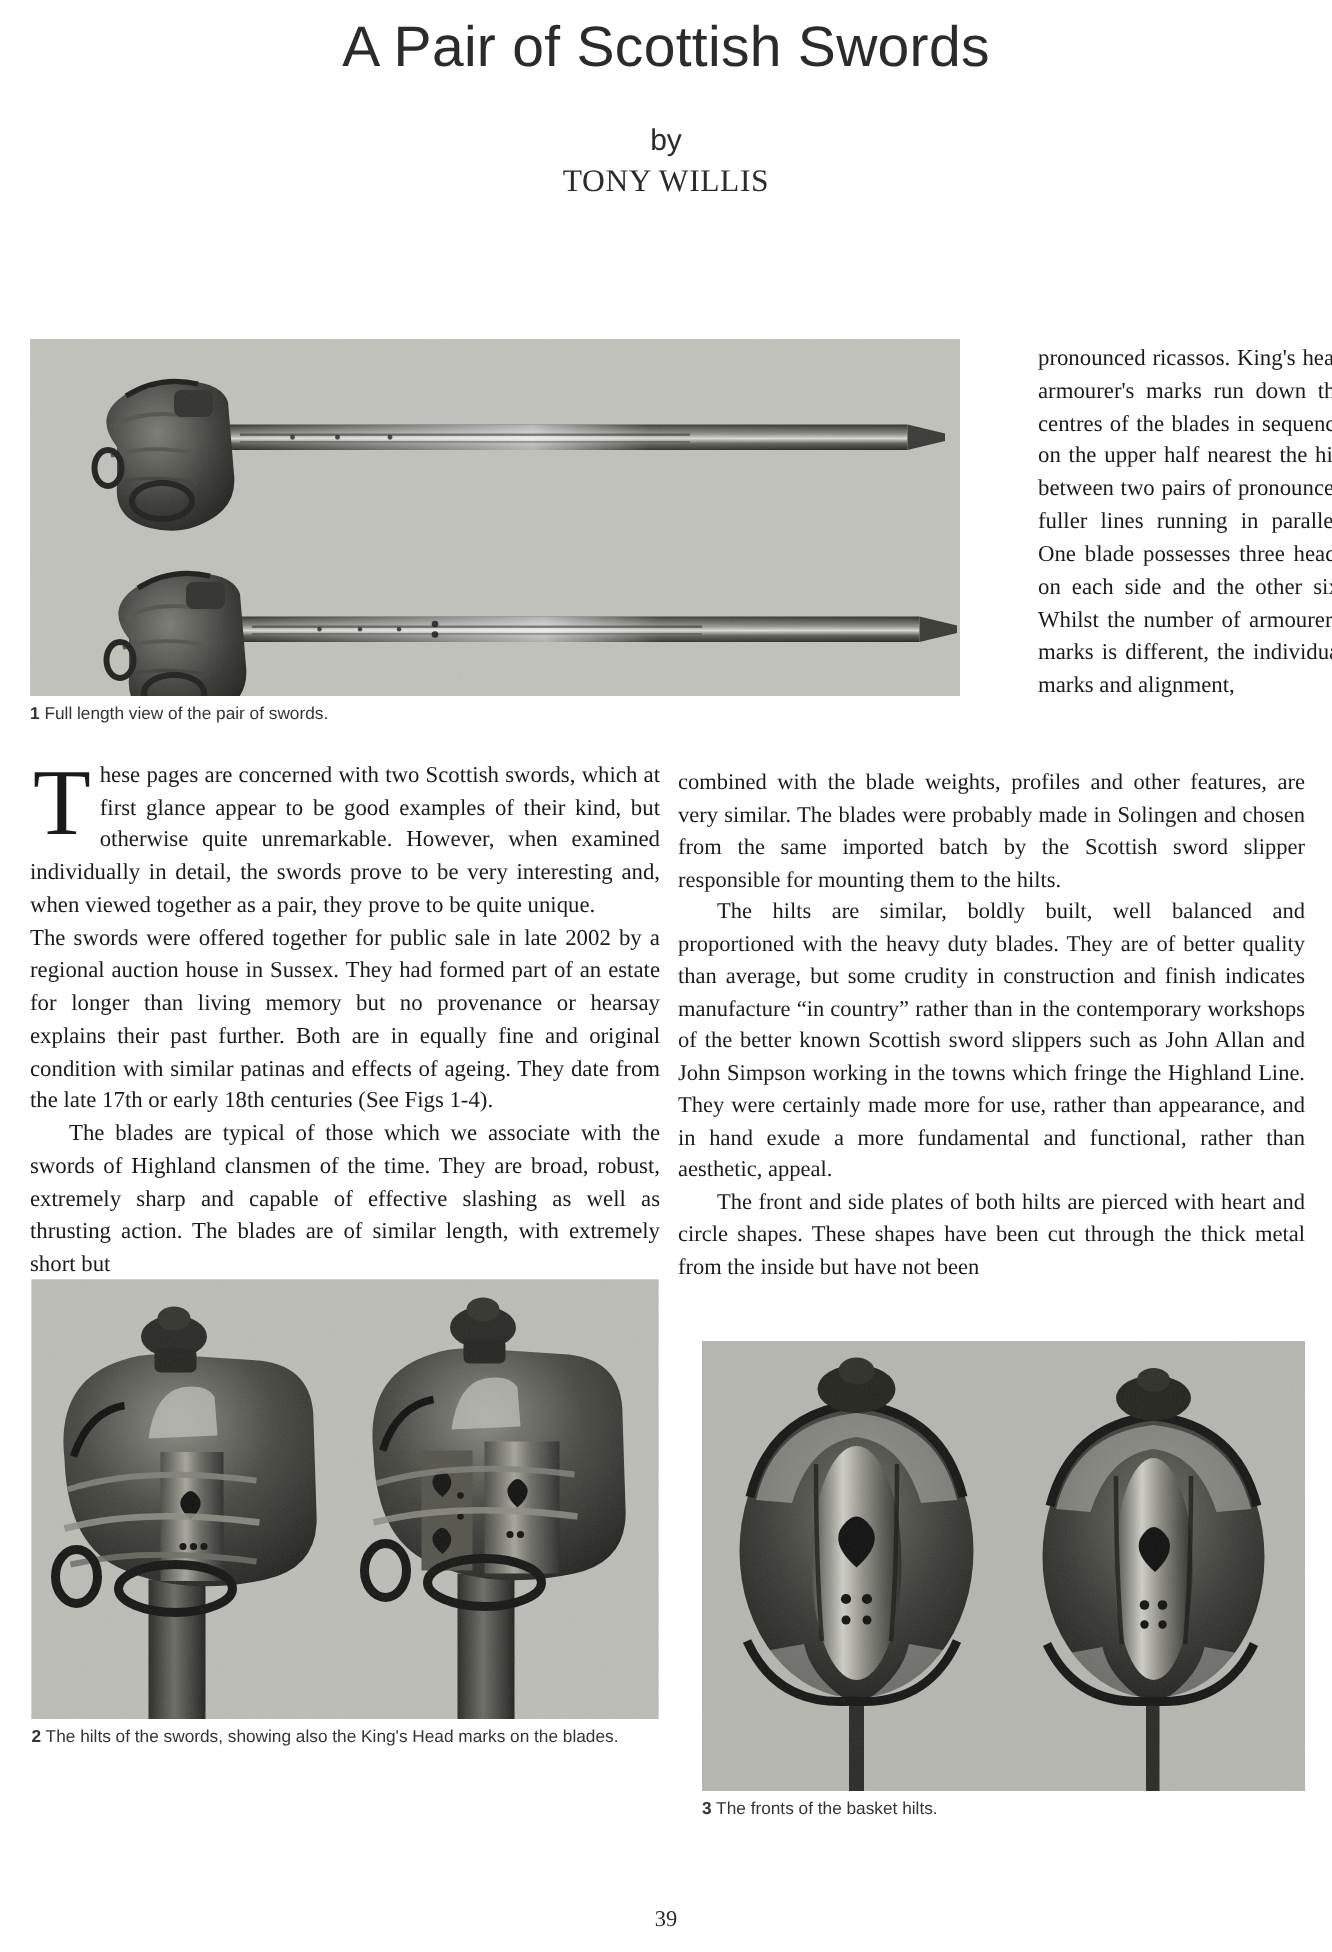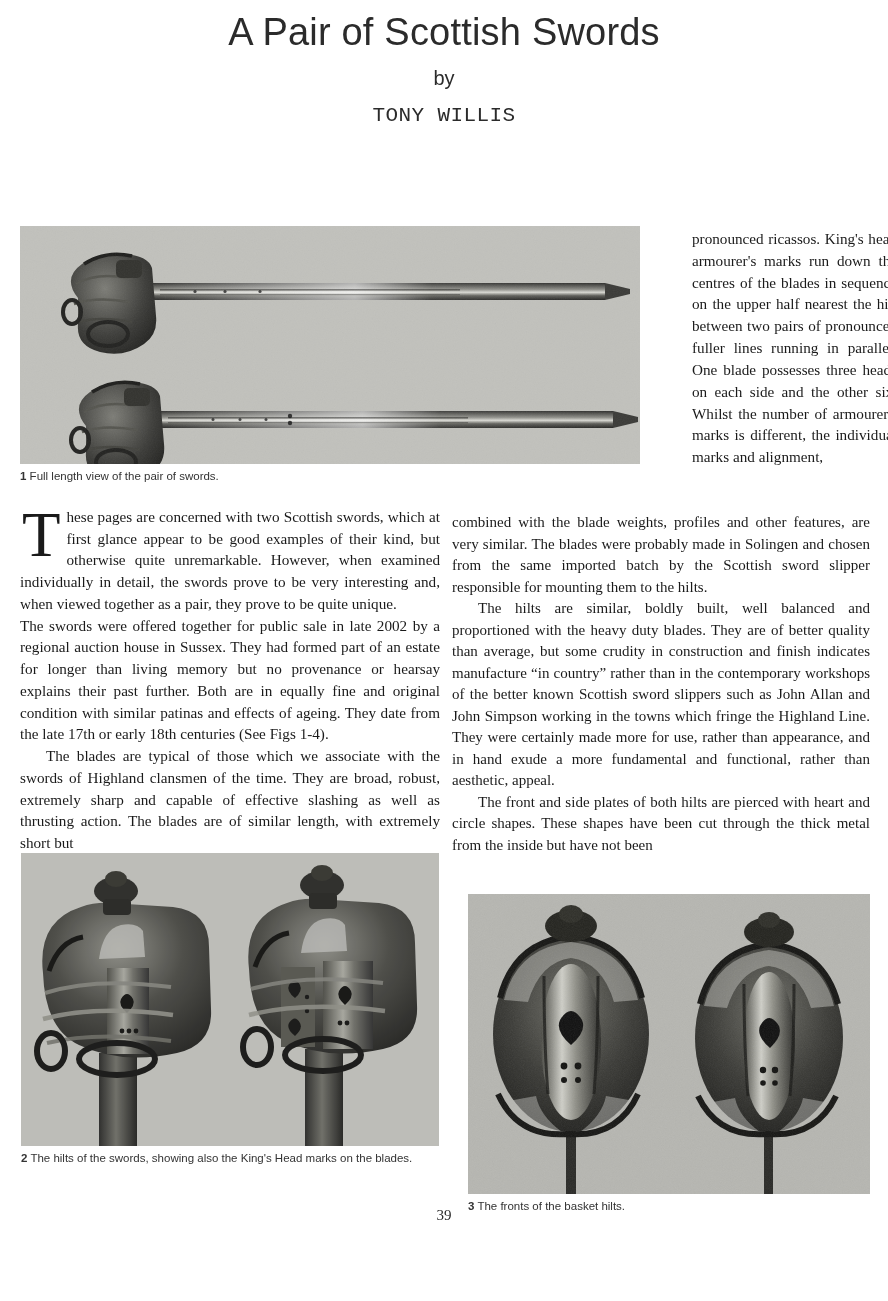--- a/index.html
+++ b/index.html
@@ -37,29 +37,29 @@
     font-weight: 400;
     letter-spacing: 0.2px;
     color: #2b2b2b;
     margin: 0;
     line-height: 1.1;
   }
   .by-line {
     font-family: "Liberation Sans", sans-serif;
     font-size: 20px;
     color: #2b2b2b;
-    margin-top: 12px;
+    margin-top: 28px;
     line-height: 1.25;
   }
   .author-line {
-    font-family: Liberation Mono, monospace;
+    font-family: Liberation Serif, serif;
     font-size: 21px;
     letter-spacing: 0.4px;
     color: #2b2b2b;
-    margin-top: 12px;
+    margin-top: 0;
     line-height: 1.25;
   }
 
   
   .fig1-wrap {
     position: absolute;
     left: 20px;
     top: 226px;
     width: 620px;
   }
@@ -146,21 +146,21 @@
   .fig3-photo {
     width: 402px;
     height: 300px;
     display: block;
     background: #b0b0ab;
   }
 
   .page-number {
     position: absolute;
     left: 0;
-    top: 1207px;
+    top: 1272px;
     width: 888px;
     text-align: center;
     font-family: "Liberation Serif", serif;
     font-size: 15px;
     color: #2a2a2a;
   }
 
   svg { display: block; }
 </style>
 </head>

